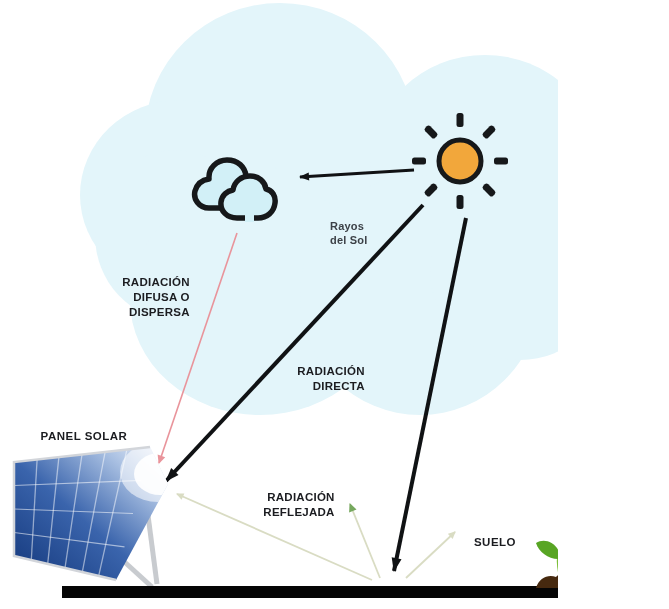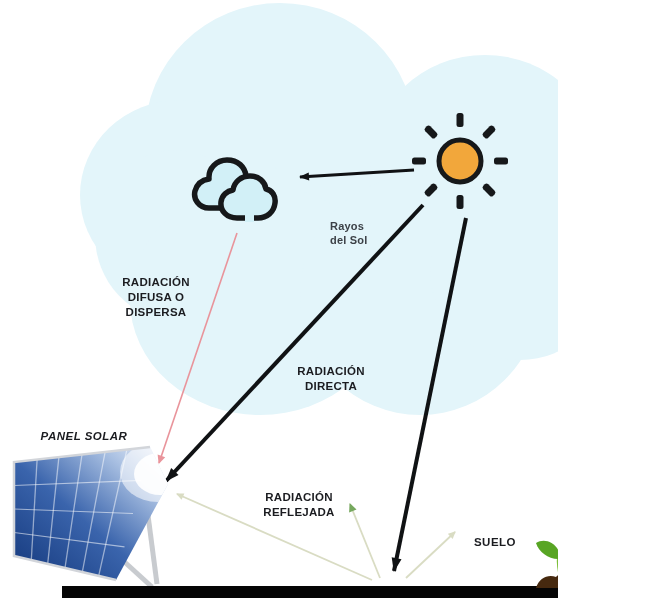--- a/index.html
+++ b/index.html
@@ -1,21 +1,21 @@
 <!DOCTYPE html>
 <html><head>
 <meta charset="utf-8">
 <style>
   html,body{margin:0;padding:0;background:#ffffff;}
   #stage{position:relative;width:558px;height:609px;background:#ffffff;overflow:hidden;
          font-family:"Liberation Sans",sans-serif;}
   #scene{position:absolute;left:0;top:0;}
   .lbl{position:absolute;font-weight:bold;font-size:11.5px;line-height:15px;
        color:#1b1c20;white-space:pre-line;letter-spacing:.25px;}
-  .center{text-align:center;transform:translateX(-50%);}
+  .center{text-align:right;transform:translateX(-50%);}
   .rayos{font-size:11px;line-height:14px;color:#3c4147;letter-spacing:.2px;}
 </style>
 </head>
 <body>
 
 <div id="stage">
   <svg id="scene" width="669" height="609" viewBox="0 0 669 609">
     <defs>
       <linearGradient id="panelGrad" x1="0" y1="1" x2="1" y2="0">
         <stop offset="0" stop-color="#13377B"></stop>
@@ -119,15 +119,15 @@
 
   <div class="lbl rayos" style="left:330px;top:219px;">Rayos
 del Sol</div>
   <div class="lbl center" style="left:156px;top:275px;">RADIACIÓN
 DIFUSA O
 DISPERSA</div>
   <div class="lbl center" style="left:331px;top:364px;">RADIACIÓN
 DIRECTA</div>
   <div class="lbl center" style="left:299px;top:490px;">RADIACIÓN
 REFLEJADA</div>
-  <div class="lbl center" style="left:84px;top:429px;letter-spacing:.5px;font-style:italic;">PANEL SOLAR</div>
+  <div class="lbl center" style="left:84px;top:429px;letter-spacing:.5px;">PANEL SOLAR</div>
   <div class="lbl center" style="left:495px;top:535px;letter-spacing:.5px;">SUELO</div>
 </div>
 
 </body></html>

